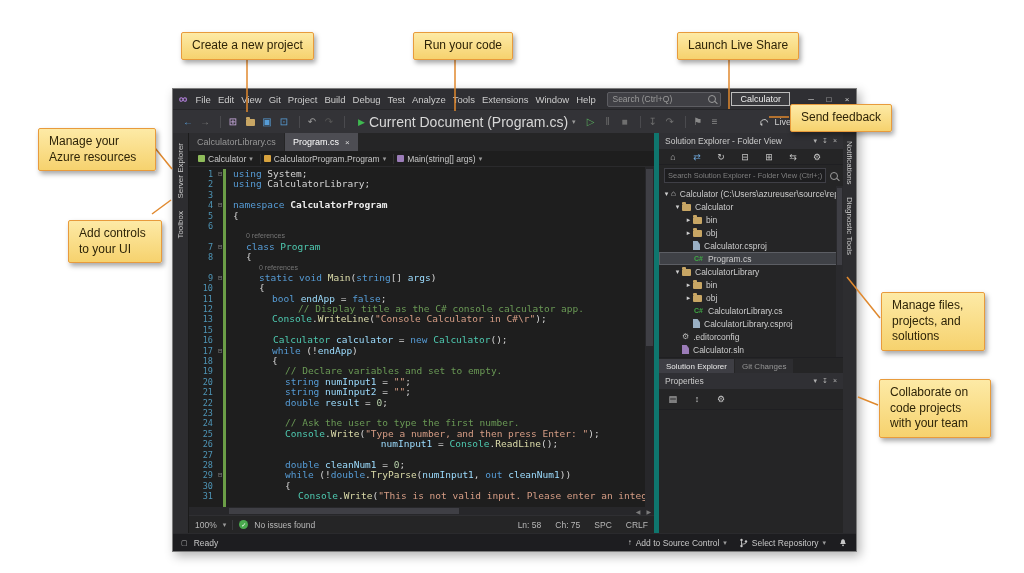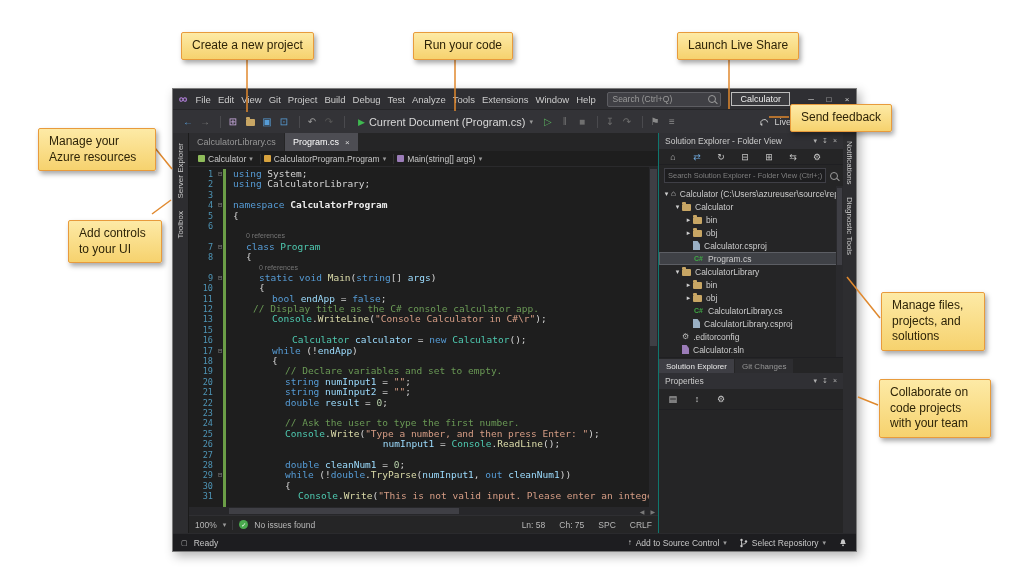--- a/index.html
+++ b/index.html
@@ -30,21 +30,21 @@
   .calcbox{margin:0 10px;border:1px solid #bdbdbd;color:#ececec;font-size:9px;padding:1px 8px;background:#3a3a3e;white-space:nowrap}
   .winbtns{display:flex;margin-left:2px}
   .winbtn{width:18px;height:20px;display:flex;align-items:center;justify-content:center;color:#d0d0d0;font-size:8px}
 
   .toolbar{height:23px;background:#333337;border-top:1px solid #262629;display:flex;align-items:center;padding:0 8px;flex:none}
   .tb-group{display:flex;align-items:center}
   .tbi{min-width:14px;height:16px;display:flex;align-items:center;justify-content:center;font-size:10px;margin-right:3px;color:#c8c8c8}
   .tb-sep{width:1px;height:12px;background:#4a4a4e;margin:0 5px}
   .runbtn{display:flex;align-items:center;gap:4px;margin:0 4px;padding:0 4px}
   .play{color:#3fb950;font-size:9px}
-  .runlabel{color:#d8d8d8;font-size:11px;white-space:nowrap}
+  .runlabel{color:#d8d8d8;font-size:14px;white-space:nowrap}
   .caret{color:#9a9a9a;font-size:7px}
   .tb-right{margin-left:auto;display:flex;align-items:center;gap:5px;padding-right:6px}
   .ls-label{color:#d0d0d0;font-size:9px;white-space:nowrap}
 
   .main{flex:1;display:flex;min-height:0}
   .strip{width:15px;background:#2d2d30;flex:none;display:flex;flex-direction:column;align-items:center;padding-top:10px;gap:12px}
   .strip.right{width:13px;padding-top:8px}
   .vtab{color:#c8c8c8;font-size:8px;writing-mode:vertical-rl;white-space:nowrap}
   .strip.left .vtab{transform:rotate(180deg)}
 
@@ -73,21 +73,21 @@
 
   .hscroll{height:8px;background:#27272a;display:flex;align-items:center;justify-content:flex-end;flex:none;position:relative}
   .hthumb{position:absolute;left:40px;width:230px;top:1px;height:6px;background:#3f3f45}
   .harrow{color:#7a7a7a;font-size:6px;padding:0 3px}
 
   .estatus{height:17px;background:#252526;border-top:1px solid #2f2f32;display:flex;align-items:center;font-size:8.5px;color:#b8b8b8;padding:0 6px;gap:6px;flex:none}
   .vdiv{width:1px;height:10px;background:#3a3a3e}
   .check{width:9px;height:9px;border-radius:50%;background:#4aa94e;color:#fff;font-size:6px;display:flex;align-items:center;justify-content:center;flex:none}
   .epos{margin-left:auto;display:flex;gap:14px}
 
-  .right-col{width:184px;flex:none;background:#252526;border-left:1px solid #0f766e;display:flex;flex-direction:column;min-height:0}
+  .right-col{width:184px;flex:none;background:#252526;border-left:5px solid #0f766e;display:flex;flex-direction:column;min-height:0}
   .panel-head{height:16px;display:flex;align-items:center;padding:0 6px;color:#cccccc;font-size:8.5px;background:#303034;flex:none;white-space:nowrap;overflow:hidden}
   .ph-icons{margin-left:auto;display:flex;gap:5px;color:#b0b0b0;font-size:7px;flex:none}
   .ph-icons span{cursor:default}
   .se-toolbar{height:15px;display:flex;align-items:center;gap:7px;padding:0 7px;color:#b8b8b8;font-size:9px;border-bottom:1px solid #1f1f22;flex:none}
   .se-toolbar span{font-size:9px}
   .se-search{height:17px;display:flex;align-items:center;padding:2px 5px;gap:4px;flex:none}
   .se-box{flex:1;height:13px;background:#1d1d1f;border:1px solid #3f3f46;color:#7f7f7f;font-size:7.5px;
     display:flex;align-items:center;padding:0 3px;gap:3px;overflow:hidden;white-space:nowrap;min-width:0}
   .tree{height:170px;overflow:hidden;position:relative;padding-top:1px;flex:none}
   .trow{height:13px;display:flex;align-items:center;font-size:8.5px;color:#cccccc;white-space:nowrap;overflow:hidden}
@@ -260,24 +260,24 @@
             <div class="cl"><span class="ln">4</span><span class="fold">⊟</span><span class="ctxt" style="padding-left: 6px;"><span class="k">namespace</span><span class="p"> </span><span class="d">CalculatorProgram</span></span></div>
             <div class="cl"><span class="ln">5</span><span class="fold"></span><span class="ctxt" style="padding-left: 6px;"><span class="p">{</span></span></div>
             <div class="cl"><span class="ln">6</span><span class="fold"></span><span class="ctxt" style="padding-left: 6px;"></span></div>
             <div class="cl"><span class="ln"></span><span class="fold"></span><span class="ctxt lens" style="padding-left: 19px;">0 references</span></div>
             <div class="cl"><span class="ln">7</span><span class="fold">⊟</span><span class="ctxt" style="padding-left: 19px;"><span class="k">class</span><span class="p"> </span><span class="t">Program</span></span></div>
             <div class="cl"><span class="ln">8</span><span class="fold"></span><span class="ctxt" style="padding-left: 19px;"><span class="p">{</span></span></div>
             <div class="cl"><span class="ln"></span><span class="fold"></span><span class="ctxt lens" style="padding-left: 32px;">0 references</span></div>
             <div class="cl"><span class="ln">9</span><span class="fold">⊟</span><span class="ctxt" style="padding-left: 32px;"><span class="k">static</span><span class="p"> </span><span class="k">void</span><span class="p"> </span><span class="m">Main</span><span class="p">(</span><span class="k">string</span><span class="p">[] </span><span class="v">args</span><span class="p">)</span></span></div>
             <div class="cl"><span class="ln">10</span><span class="fold"></span><span class="ctxt" style="padding-left: 32px;"><span class="p">{</span></span></div>
             <div class="cl"><span class="ln">11</span><span class="fold"></span><span class="ctxt" style="padding-left: 45px;"><span class="k">bool</span><span class="p"> </span><span class="v">endApp</span><span class="p"> = </span><span class="k">false</span><span class="p">;</span></span></div>
-            <div class="cl"><span class="ln">12</span><span class="fold"></span><span class="ctxt" style="padding-left: 26px;"><span class="c">// Display title as the C# console calculator app.</span></span></div>
+            <div class="cl"><span class="ln">12</span><span class="fold"></span><span class="ctxt" style="padding-left: 71px;"><span class="c">// Display title as the C# console calculator app.</span></span></div>
             <div class="cl"><span class="ln">13</span><span class="fold"></span><span class="ctxt" style="padding-left: 45px;"><span class="t">Console</span><span class="p">.</span><span class="m">WriteLine</span><span class="p">(</span><span class="s">"Console Calculator in C#\r"</span><span class="p">);</span></span></div>
             <div class="cl"><span class="ln">15</span><span class="fold"></span><span class="ctxt" style="padding-left: 6px;"></span></div>
-            <div class="cl"><span class="ln">16</span><span class="fold"></span><span class="ctxt" style="padding-left: 65px;"><span class="t">Calculator</span><span class="p"> </span><span class="v">calculator</span><span class="p"> = </span><span class="k">new</span><span class="p"> </span><span class="t">Calculator</span><span class="p">();</span></span></div>
+            <div class="cl"><span class="ln">16</span><span class="fold"></span><span class="ctxt" style="padding-left: 46px;"><span class="t">Calculator</span><span class="p"> </span><span class="v">calculator</span><span class="p"> = </span><span class="k">new</span><span class="p"> </span><span class="t">Calculator</span><span class="p">();</span></span></div>
             <div class="cl"><span class="ln">17</span><span class="fold">⊟</span><span class="ctxt" style="padding-left: 45px;"><span class="k">while</span><span class="p"> (!</span><span class="v">endApp</span><span class="p">)</span></span></div>
             <div class="cl"><span class="ln">18</span><span class="fold"></span><span class="ctxt" style="padding-left: 45px;"><span class="p">{</span></span></div>
             <div class="cl"><span class="ln">19</span><span class="fold"></span><span class="ctxt" style="padding-left: 58px;"><span class="c">// Declare variables and set to empty.</span></span></div>
             <div class="cl"><span class="ln">20</span><span class="fold"></span><span class="ctxt" style="padding-left: 58px;"><span class="k">string</span><span class="p"> </span><span class="v">numInput1</span><span class="p"> = </span><span class="s">""</span><span class="p">;</span></span></div>
             <div class="cl"><span class="ln">21</span><span class="fold"></span><span class="ctxt" style="padding-left: 58px;"><span class="k">string</span><span class="p"> </span><span class="v">numInput2</span><span class="p"> = </span><span class="s">""</span><span class="p">;</span></span></div>
             <div class="cl"><span class="ln">22</span><span class="fold"></span><span class="ctxt" style="padding-left: 58px;"><span class="k">double</span><span class="p"> </span><span class="v">result</span><span class="p"> = </span><span class="n2">0</span><span class="p">;</span></span></div>
             <div class="cl"><span class="ln">23</span><span class="fold"></span><span class="ctxt" style="padding-left: 6px;"></span></div>
             <div class="cl"><span class="ln">24</span><span class="fold"></span><span class="ctxt" style="padding-left: 58px;"><span class="c">// Ask the user to type the first number.</span></span></div>
             <div class="cl"><span class="ln">25</span><span class="fold"></span><span class="ctxt" style="padding-left: 58px;"><span class="t">Console</span><span class="p">.</span><span class="m">Write</span><span class="p">(</span><span class="s">"Type a number, and then press Enter: "</span><span class="p">);</span></span></div>
             <div class="cl"><span class="ln">26</span><span class="fold"></span><span class="ctxt" style="padding-left: 58px; text-align: center;"><span class="v">numInput1</span><span class="p"> = </span><span class="t">Console</span><span class="p">.</span><span class="m">ReadLine</span><span class="p">();</span></span></div>

